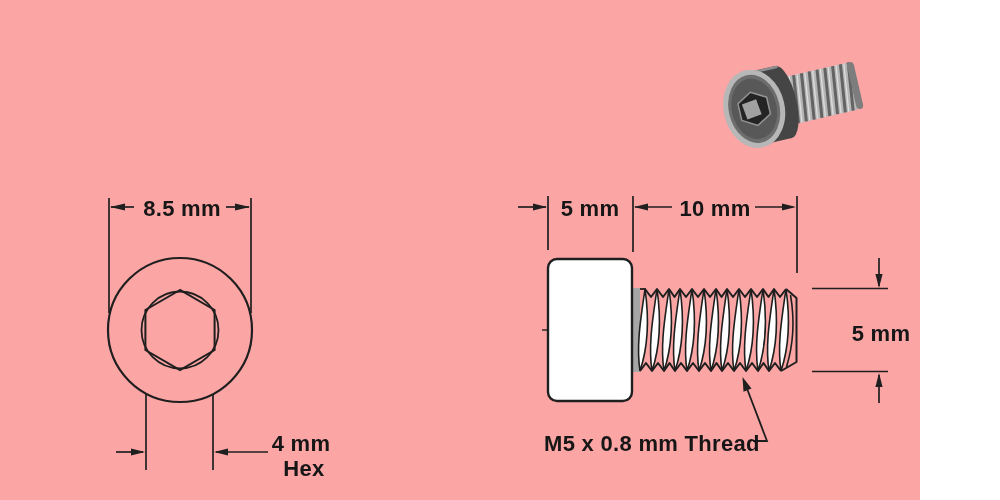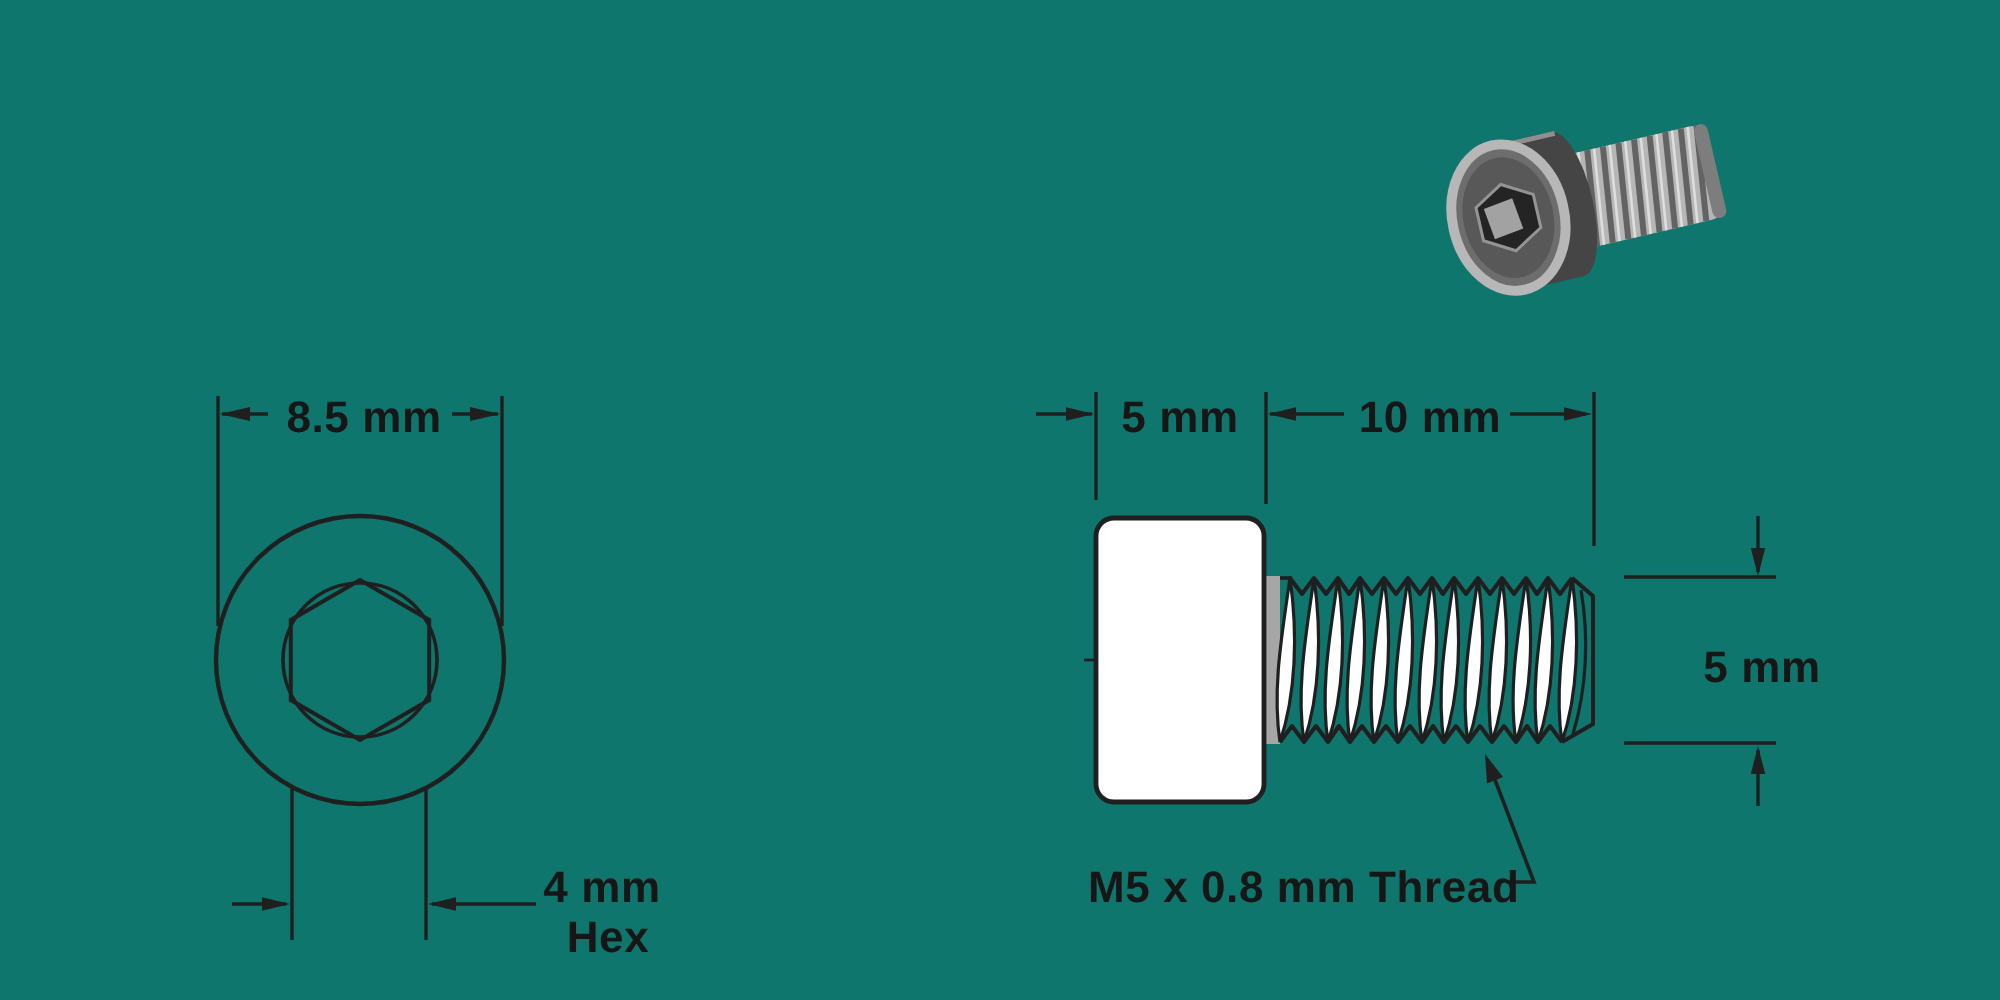--- a/index.html
+++ b/index.html
@@ -3,23 +3,23 @@
 <meta charset="utf-8">
 <style>
   html, body {
     margin: 0;
     padding: 0;
     background: #ffffff;
     font-family: "Liberation Sans", sans-serif;
   }
   #stage {
     position: relative;
-    width: 1000px;
+    width: 920px;
     height: 500px;
-    background: #0f766e;
+    background: #fca5a5;
     overflow: hidden;
   }
   #drawing {
     position: absolute;
     left: 0;
     top: 0;
     width: 1000px;
     height: 500px;
   }
   .dim-label {

